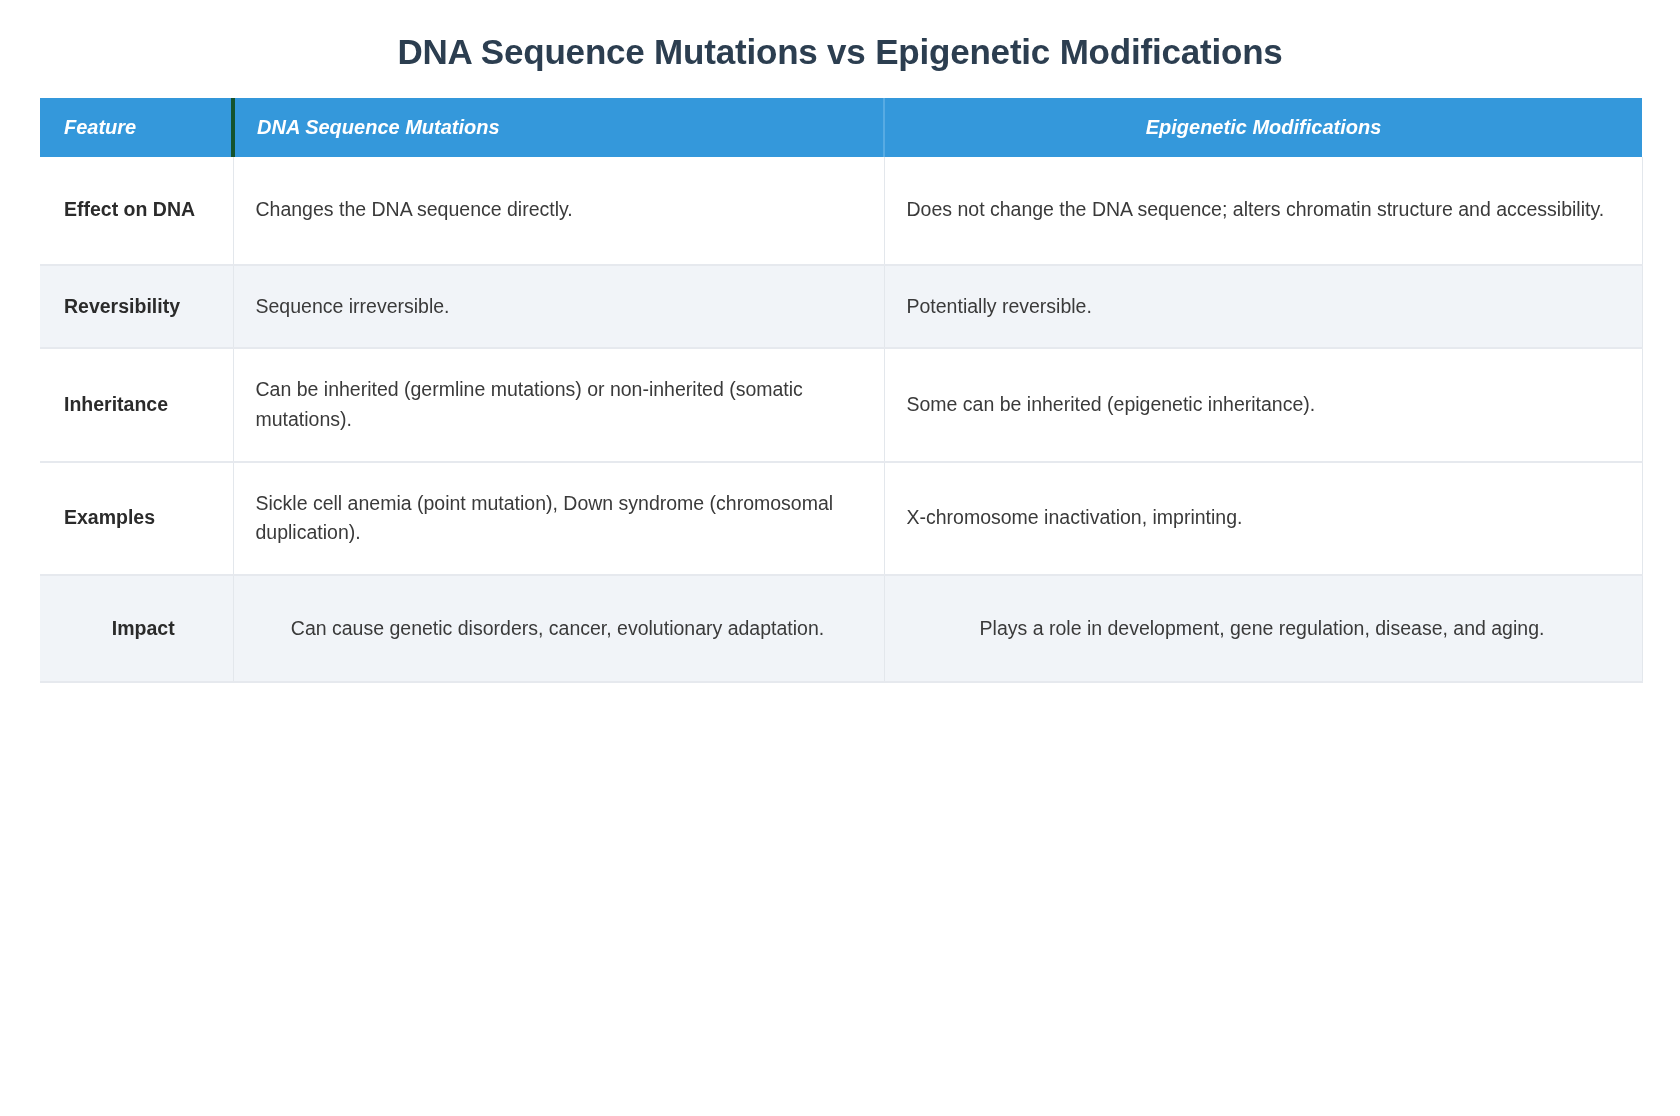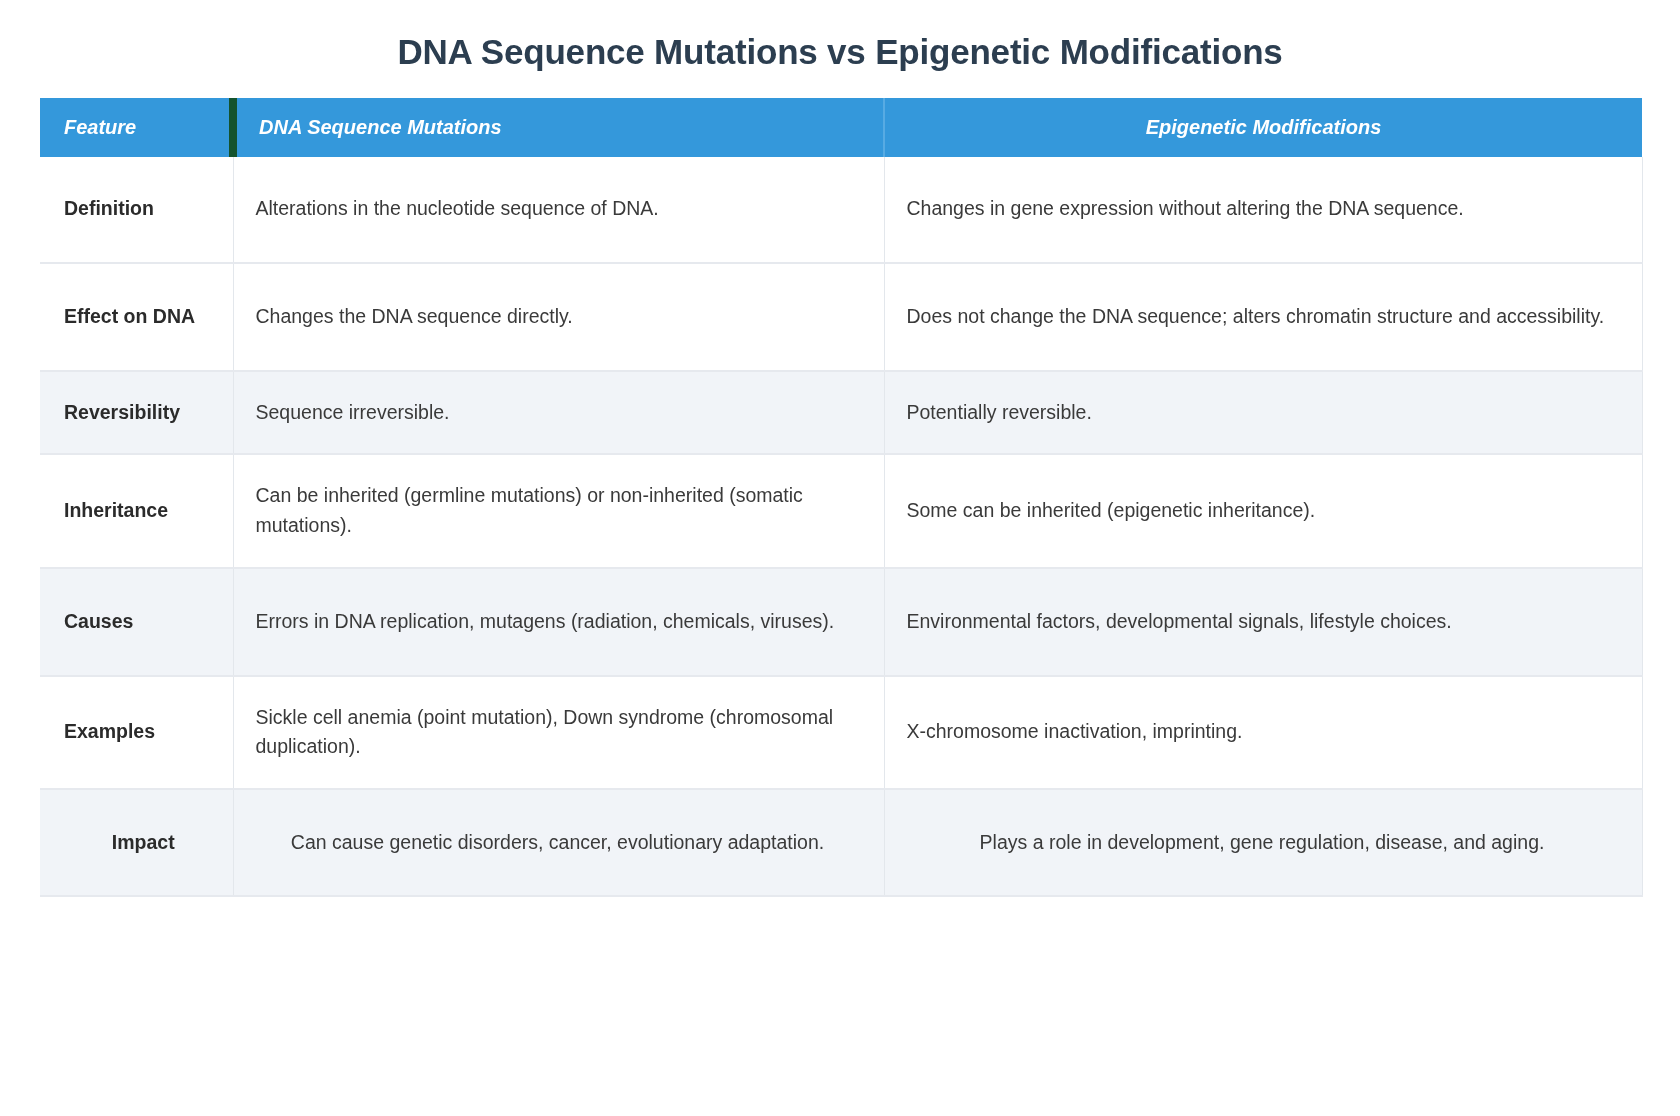--- a/index.html
+++ b/index.html
@@ -57,21 +57,21 @@
     font-weight: bold;
     text-align: left;
     padding: 18px 22px 18px 22px;
     height: 36px;
     vertical-align: middle;
     border: none;
     box-sizing: border-box;
     font-style: italic;
   }
   table.cmp thead th.h-feature   { padding-left: 24px; }
-  table.cmp thead th.h-mutations { border-left: 8px solid #14532d; }
+  table.cmp thead th.h-mutations { border-left: 4px solid #14532d; }
   table.cmp thead th.h-epi       { border-left: 2px solid #57abe3; text-align: center; }
 
   table.cmp tbody td {
     font-size: 19.5px;
     color: #3a3a3a;
     vertical-align: middle;
     padding: 26px 24px 26px 22px;
     border-right: 1px solid #e3e7ec;
     border-bottom: 2px solid #e6e9ee;
     line-height: 1.52;
@@ -117,44 +117,34 @@
         <col class="c-epi">
       </colgroup>
       <thead>
         <tr>
           <th class="h-feature">Feature</th>
           <th class="h-mutations">DNA Sequence Mutations</th>
           <th class="h-epi">Epigenetic Modifications</th>
         </tr>
       </thead>
       <tbody>
-        <tr class="odd r-definition">
-          <td class="feature-cell">Definition</td>
-          <td>Alterations in the nucleotide sequence of DNA.</td>
-          <td>Changes in gene expression without altering the DNA sequence.</td>
-        </tr>
         <tr class="odd r-effect">
           <td class="feature-cell">Effect on DNA</td>
           <td>Changes the DNA sequence directly.</td>
           <td>Does not change the DNA sequence; alters chromatin structure and accessibility.</td>
         </tr>
         <tr class="even r-reversibility">
           <td class="feature-cell">Reversibility</td>
           <td>Sequence irreversible.</td>
           <td>Potentially reversible.</td>
         </tr>
         <tr class="odd r-inheritance">
           <td class="feature-cell">Inheritance</td>
           <td>Can be inherited (germline mutations) or non-inherited (somatic mutations).</td>
           <td>Some can be inherited (epigenetic inheritance).</td>
-        </tr>
-        <tr class="even r-causes">
-          <td class="feature-cell">Causes</td>
-          <td>Errors in DNA replication, mutagens (radiation, chemicals, viruses).</td>
-          <td>Environmental factors, developmental signals, lifestyle choices.</td>
         </tr>
         <tr class="odd r-examples">
           <td class="feature-cell">Examples</td>
           <td>Sickle cell anemia (point mutation), Down syndrome (chromosomal duplication).</td>
           <td>X-chromosome inactivation, imprinting.</td>
         </tr>
         <tr class="even r-impact">
           <td class="feature-cell">Impact</td>
           <td>Can cause genetic disorders, cancer, evolutionary adaptation.</td>
           <td>Plays a role in development, gene regulation, disease, and aging.</td>

